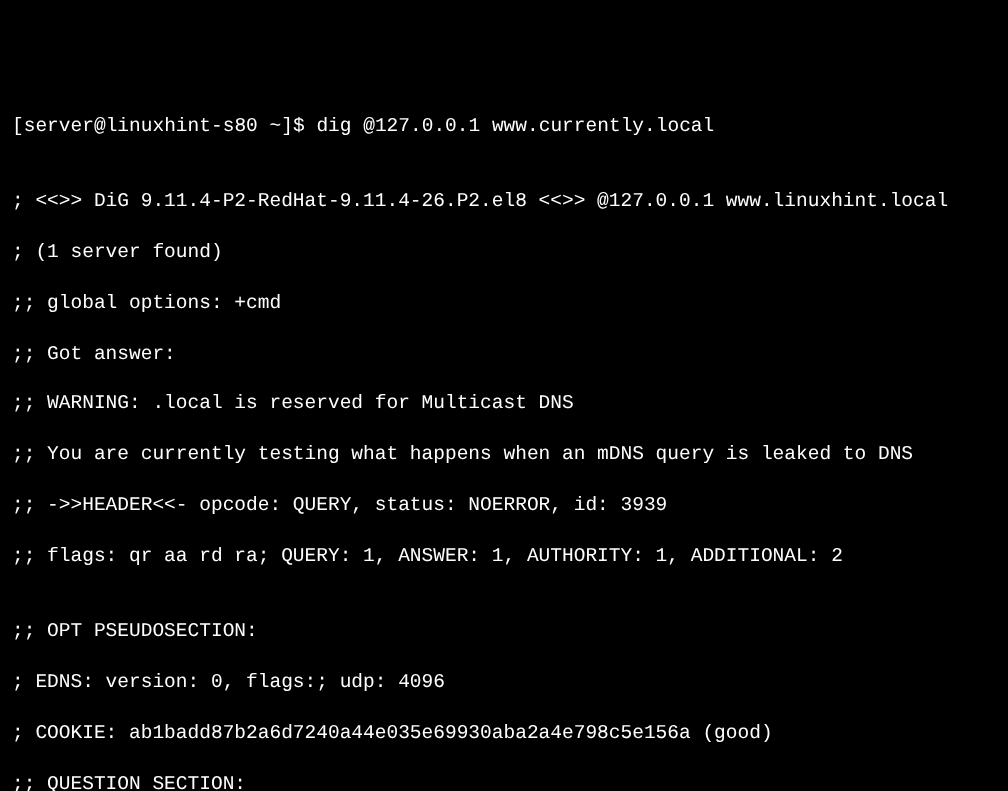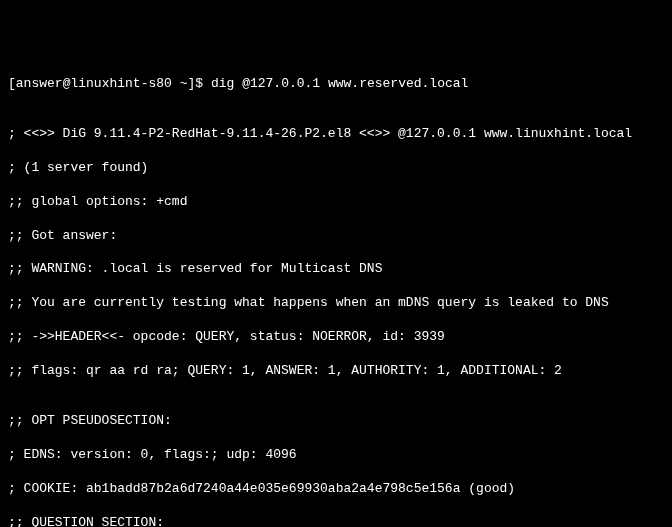--- a/index.html
+++ b/index.html
@@ -19,21 +19,21 @@
     }
     .line {
       display: block;
     }
   </style>
 </head>
 <body>
 
 
 
-<div class="terminal"><span class="line">[<span>answer</span>@<span>linuxhint-s80</span> <span>~</span>]<span>$</span> <span>dig @127.0.0.1 www.reserved.local</span></span>
+<div class="terminal"><span class="line">[<span>server</span>@<span>linuxhint-s80</span> <span>~</span>]<span>$</span> <span>dig @127.0.0.1 www.currently.local</span></span>
 <span class="line"></span>
 <span class="line">; &lt;&lt;&gt;&gt; DiG 9.11.4-P2-RedHat-9.11.4-26.P2.el8 &lt;&lt;&gt;&gt; @127.0.0.1 www.linuxhint.local</span>
 <span class="line">; (1 server found)</span>
 <span class="line">;; global options: +cmd</span>
 <span class="line">;; Got answer:</span>
 <span class="line">;; WARNING: .local is reserved for Multicast DNS</span>
 <span class="line">;; You are currently testing what happens when an mDNS query is leaked to DNS</span>
 <span class="line">;; -&gt;&gt;HEADER&lt;&lt;- opcode: QUERY, status: NOERROR, id: 3939</span>
 <span class="line">;; flags: qr aa rd ra; QUERY: 1, ANSWER: 1, AUTHORITY: 1, ADDITIONAL: 2</span>
 <span class="line"></span>

